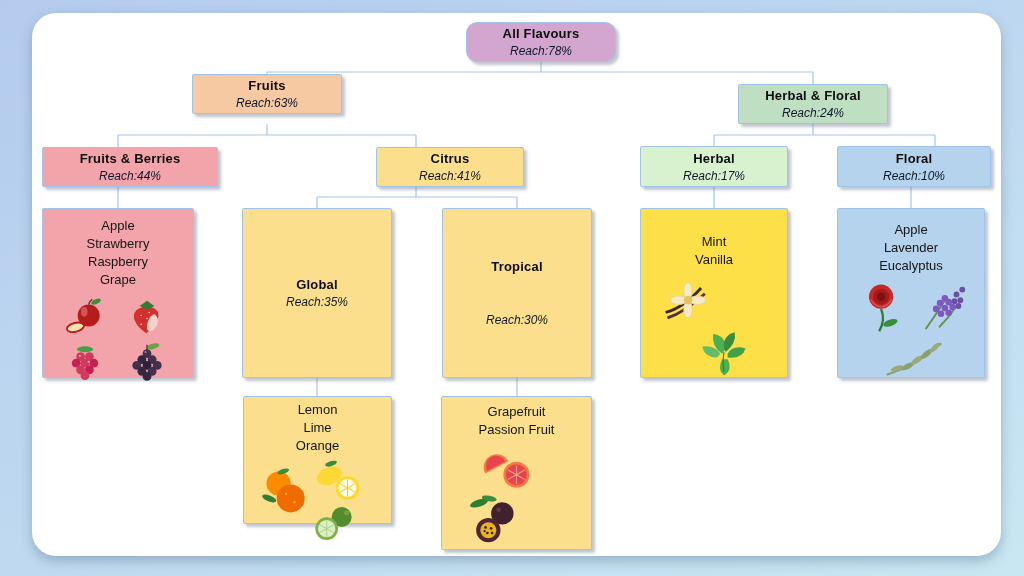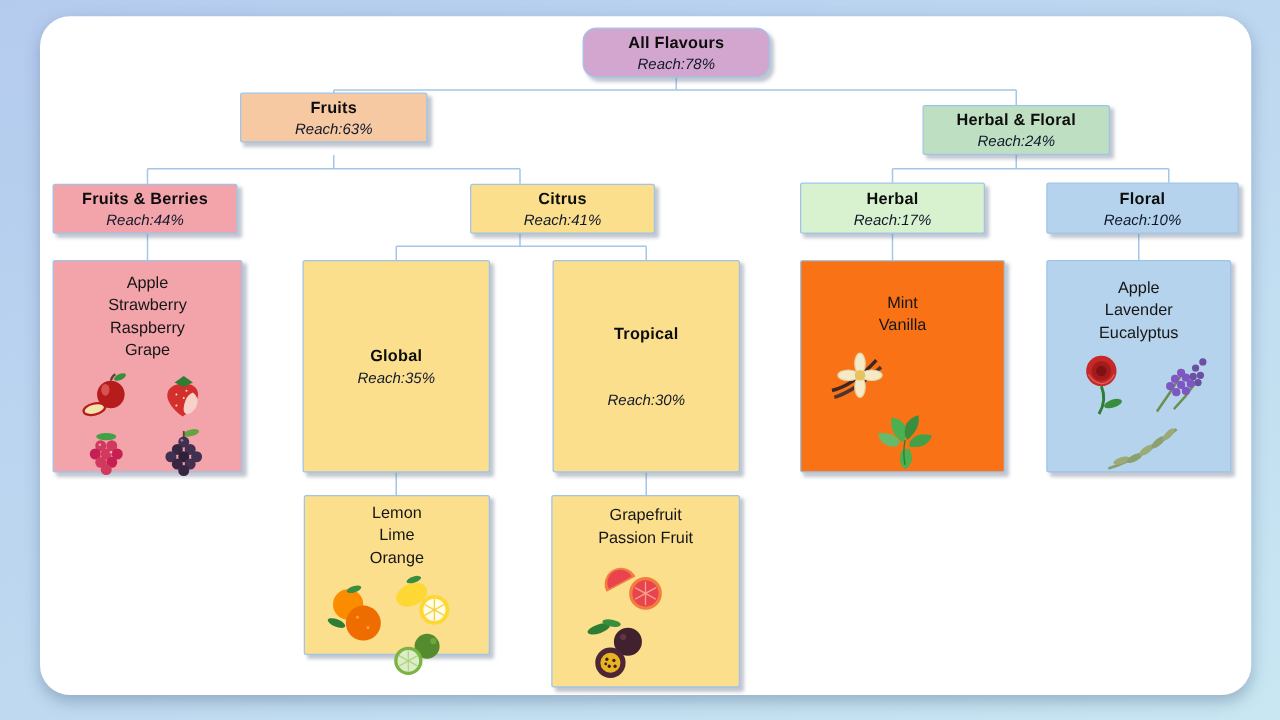--- a/index.html
+++ b/index.html
@@ -53,21 +53,21 @@
 
 <div class="node" style="left: 192px; top: 74px; width: 150px; height: 40px; background-color: rgb(247, 201, 163);">
   <div class="node-title">Fruits</div>
   <div class="node-reach">Reach:63%</div>
 </div>
 <div class="node" style="left: 738px; top: 84px; width: 150px; height: 40px; background-color: rgb(191, 223, 195);">
   <div class="node-title">Herbal &amp; Floral</div>
   <div class="node-reach">Reach:24%</div>
 </div>
 
-<div class="node" style="left: 42px; top: 147px; width: 148px; height: 40px; background-color: rgb(243, 164, 171);">
+<div class="node" style="left: 42px; top: 147px; width: 176px; height: 40px; background-color: rgb(243, 164, 171);">
   <div class="node-title">Fruits &amp; Berries</div>
   <div class="node-reach">Reach:44%</div>
 </div>
 <div class="node" style="left: 342px; top: 147px; width: 148px; height: 40px; background-color: rgb(251, 223, 141); margin-left: 34px;">
   <div class="node-title">Citrus</div>
   <div class="node-reach">Reach:41%</div>
 </div>
 <div class="node" style="left: 640px; top: 146px; width: 148px; height: 41px; background-color: rgb(216, 242, 208);">
   <div class="node-title">Herbal</div>
   <div class="node-reach">Reach:17%</div>
@@ -133,21 +133,21 @@
 
 <div class="node" style="left: 242px; top: 208px; width: 150px; height: 170px; background-color: rgb(251, 223, 141);">
   <div class="node-title">Global</div>
   <div class="node-reach">Reach:35%</div>
 </div>
 <div class="node" style="left: 442px; top: 208px; width: 150px; height: 170px; background-color: rgb(251, 223, 141); gap: 36px;">
   <div class="node-title">Tropical</div>
   <div class="node-reach">Reach:30%</div>
 </div>
 
-<div class="node leaf" style="left: 640px; top: 208px; width: 164px; height: 170px; padding-top: 24px; background-color: #f97316;">
+<div class="node leaf" style="left: 640px; top: 208px; width: 148px; height: 170px; padding-top: 24px; background-color: #fde047;">
   <div class="leaf-lines">
     <div>Mint</div>
     <div>Vanilla</div>
   </div>
   <div class="cluster" style="height:108px;margin-top:6px;">
     <svg viewBox="0 0 60 60" width="66" height="56" style="left:14px;top:0;">
       <path d="M8 46 Q26 40 48 20" stroke="#4e342e" stroke-width="3" fill="none"></path>
       <path d="M6 40 Q24 36 44 14" stroke="#3e2723" stroke-width="3" fill="none"></path>
       <g>
         <ellipse cx="30" cy="17" rx="4.5" ry="9" fill="#f5e9c6" stroke="#e3d2a2" stroke-width="1"></ellipse>

